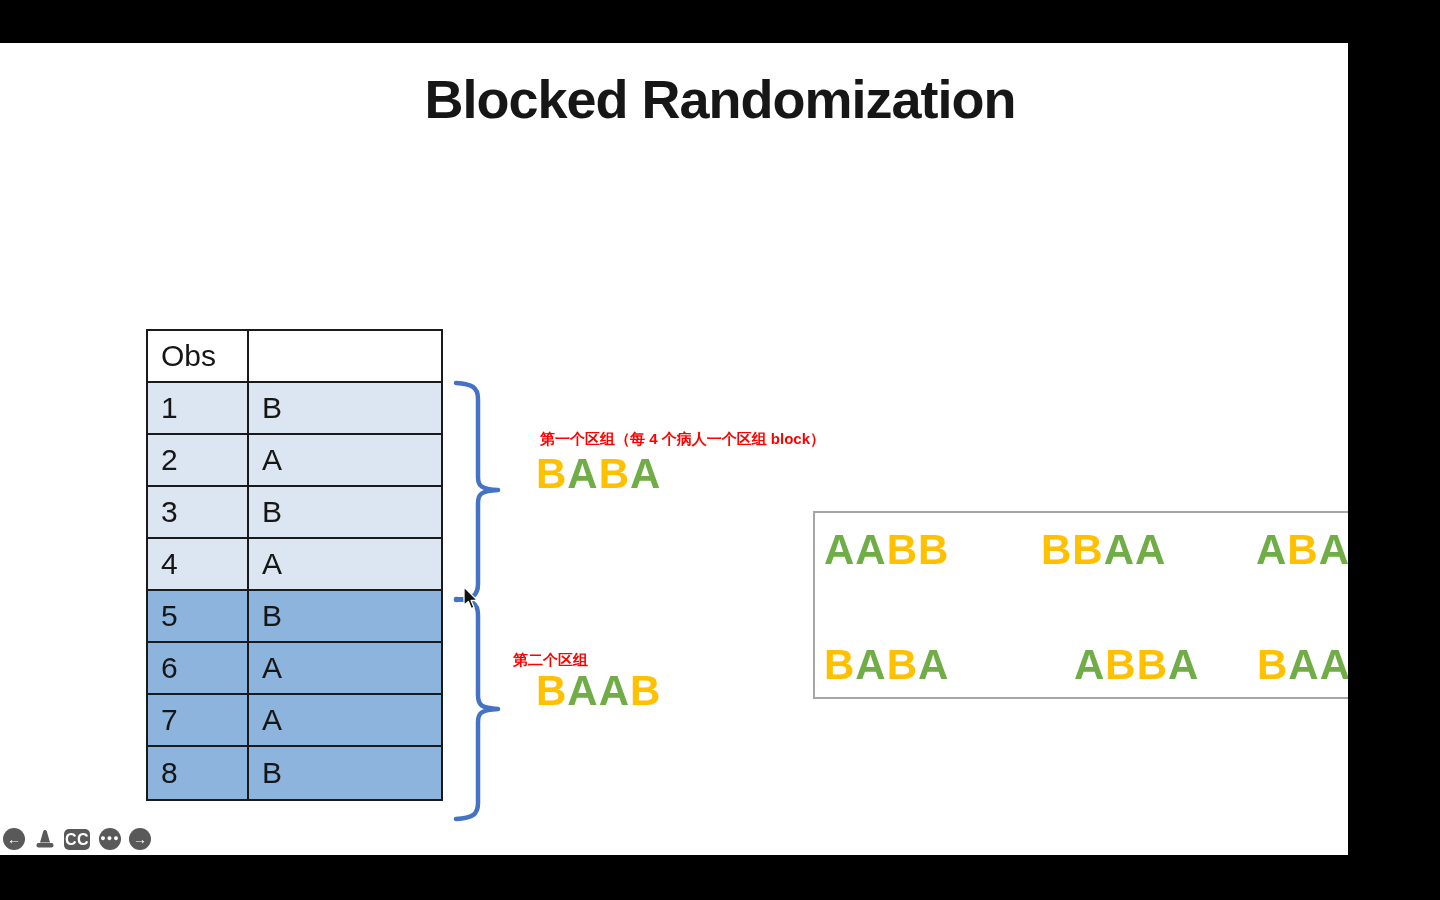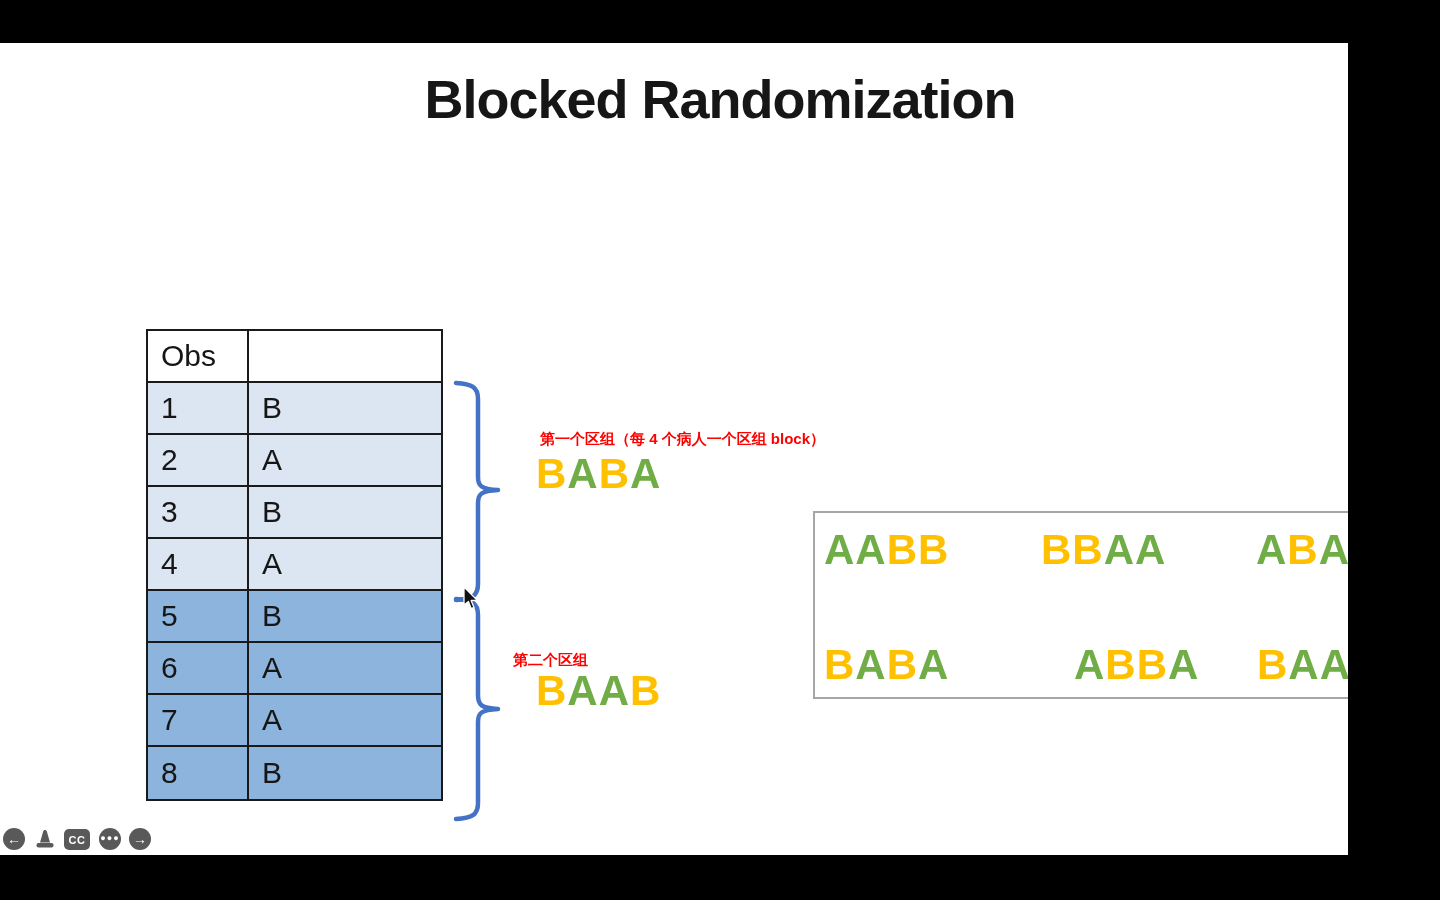--- a/index.html
+++ b/index.html
@@ -56,21 +56,21 @@
   .play-tri { width:0; height:0; border-left:9px solid #74b843; border-top:5px solid transparent; border-bottom:5px solid transparent; margin-left:2px; }
   .close-btn { left:1424px; top:50px; width:15px; height:15px; color:#9a9a9a; font-size:10px; font-weight:700; line-height:1; }
 
   
   .pc { position:absolute; display:flex; align-items:center; justify-content:center; cursor:pointer; }
   .pc-circle { width:22px; height:22px; border-radius:50%; background:var(--icon-gray); color:#fff; }
   .pc-arrow { font-size:14px; font-weight:700; line-height:1; padding-bottom:1px; }
   .pc-back { left:3px;  top:785px; }
   .pc-cone { left:34px; top:785px; width:22px; height:22px; }
   .pc-cc   { left:64px; top:786px; width:26px; height:21px; border-radius:5px; background:var(--icon-gray);
-             color:#fff; font-size:11px; font-weight:700; letter-spacing:0.5px; }
+             color:#fff; font-size:16px; font-weight:700; letter-spacing:0.5px; }
   .pc-more { left:99px; top:785px; font-size:9px; letter-spacing:1px; font-weight:700; padding-bottom:2px; }
   .pc-next { left:129px; top:785px; }
 </style>
 </head>
 <body>
 
 <div class="stage">
   <div class="bar top"></div>
 
   <div class="slide">

